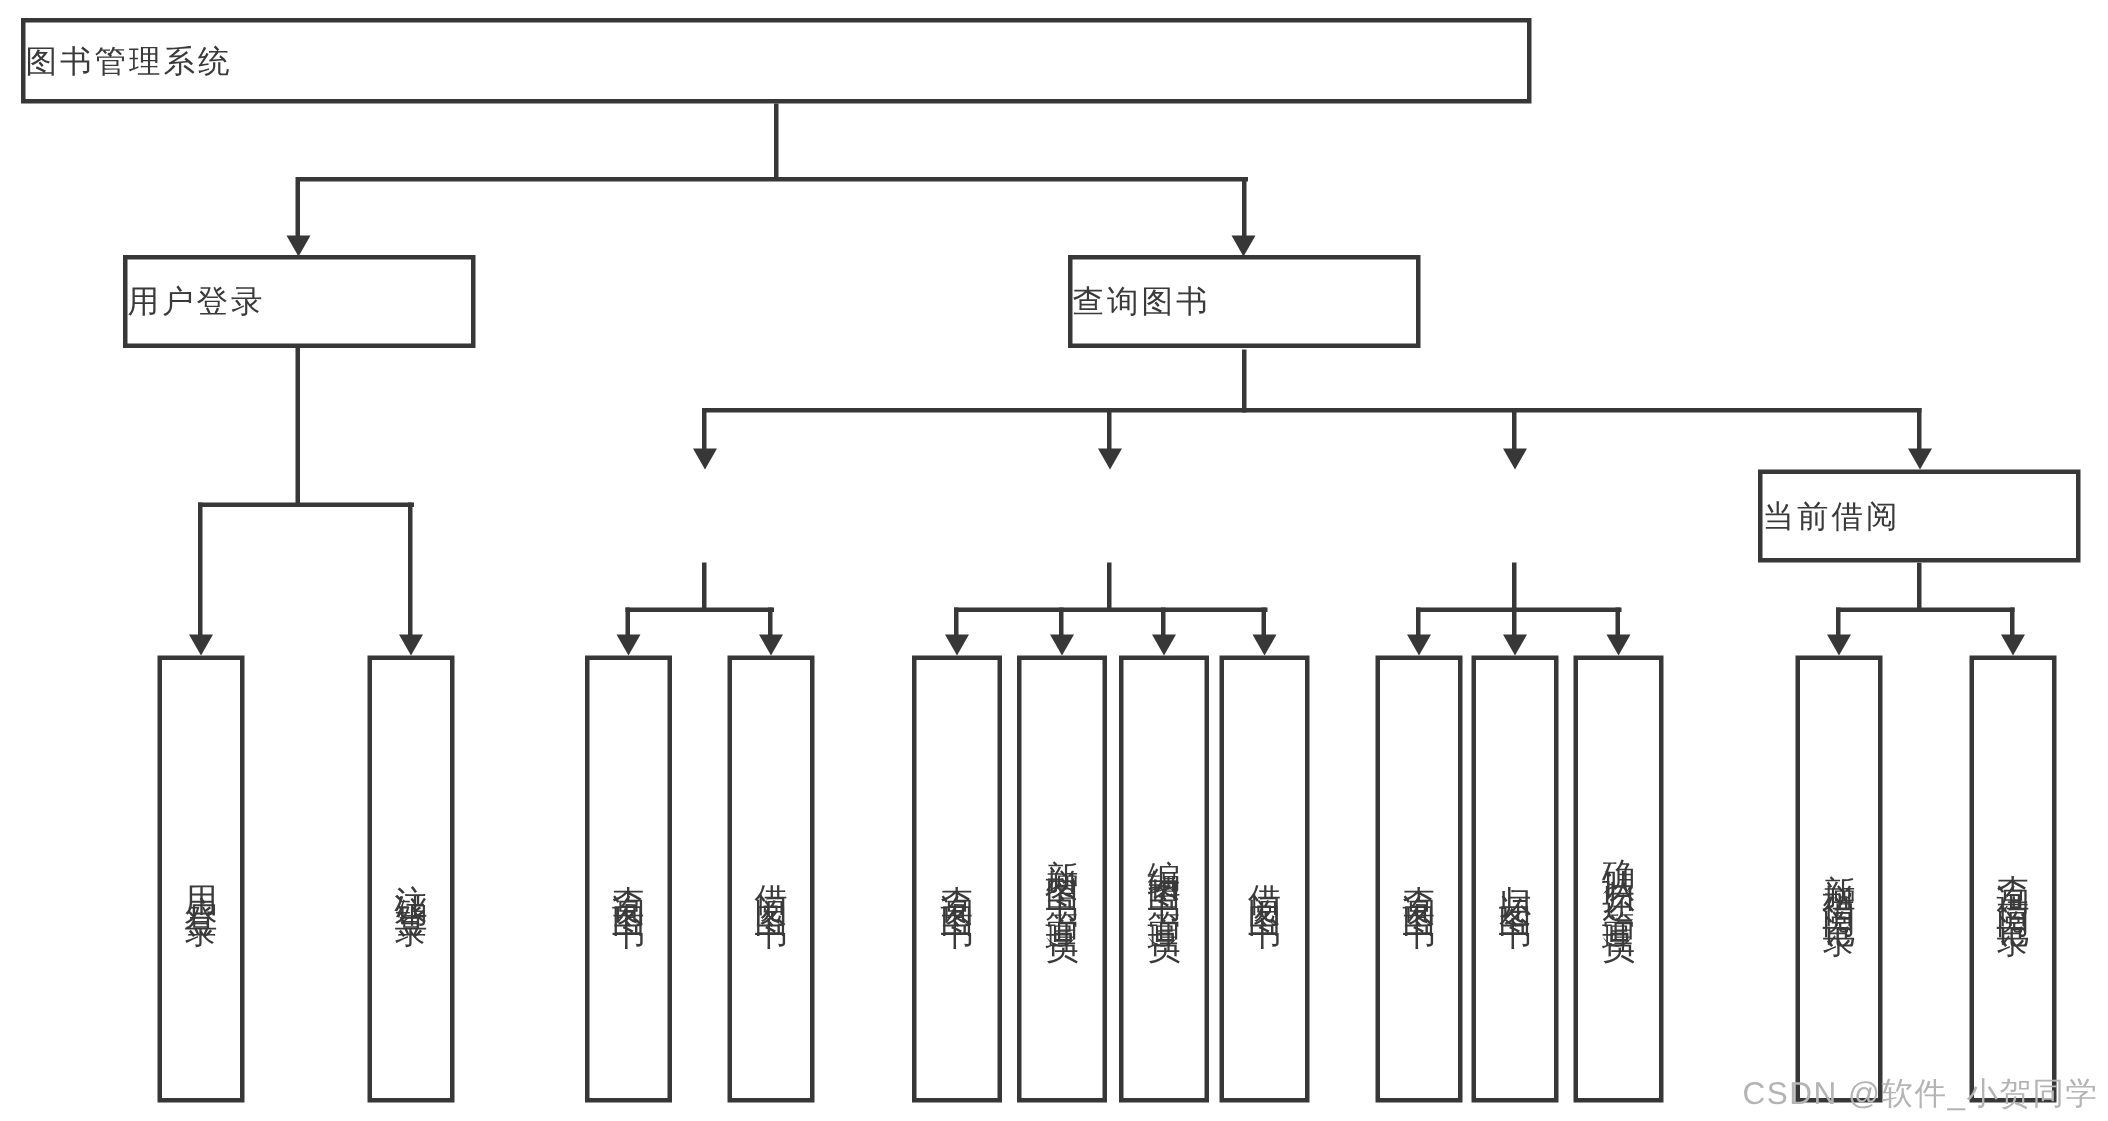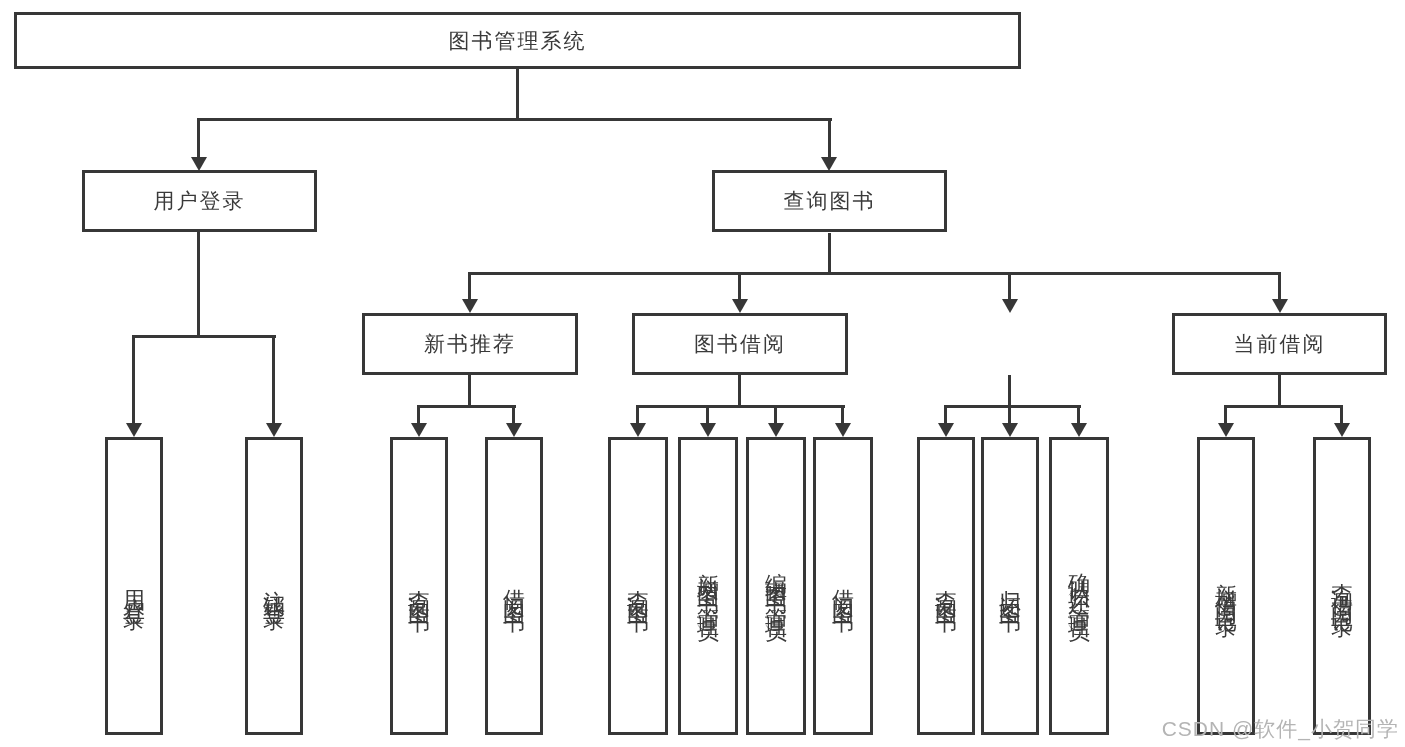--- a/index.html
+++ b/index.html
@@ -3,21 +3,21 @@
 <meta charset="utf-8">
 <style>
   :root { --line:#373737; --text:#3a3a3a; --wm:#b4b4b4; --bg:#ffffff; }
   html,body { margin:0; padding:0; background:var(--bg); }
   .stage {
     position:relative; width:1405px; height:747px; background:var(--bg);
     font-family:"Liberation Sans","DejaVu Sans",sans-serif; overflow:hidden;
   }
   .box {
     position:absolute; box-sizing:border-box; border:3px solid var(--line);
-    background:var(--bg); display:flex; align-items:center; justify-content:center;
+    background:var(--bg); display:flex; align-items:center; justify-content:flex-start;
     font-size:21px; color:var(--text); letter-spacing:2px; white-space:nowrap;
   }
   .vbox {
     position:absolute; box-sizing:border-box; border:3px solid var(--line);
     background:var(--bg); display:flex; align-items:center; justify-content:center;
   }
   .vtext {
     writing-mode:vertical-rl; text-orientation:mixed;
     font-size:22px; color:var(--text); letter-spacing:7px; line-height:1;
   }
@@ -101,26 +101,20 @@
     <span>图书管理系统</span>
   </div>
 
   <div class="box" style="left:82px;top:170px;width:235px;height:62px">
     <span>用户登录</span>
   </div>
   <div class="box" style="left:712px;top:170px;width:235px;height:62px">
     <span>查询图书</span>
   </div>
 
-  <div class="box" style="left:362px;top:313px;width:216px;height:62px">
-    <span>新书推荐</span>
-  </div>
-  <div class="box" style="left:632px;top:313px;width:216px;height:62px">
-    <span>图书借阅</span>
-  </div>
   <div class="box" style="left:1172px;top:313px;width:215px;height:62px">
     <span>当前借阅</span>
   </div>
 
   <div class="vbox" style="left:105px;top:437px;width:58px;height:298px">
     <span class="vtext">用户登录</span>
   </div>
   <div class="vbox" style="left:245px;top:437px;width:58px;height:298px">
     <span class="vtext">注销登录</span>
   </div>

